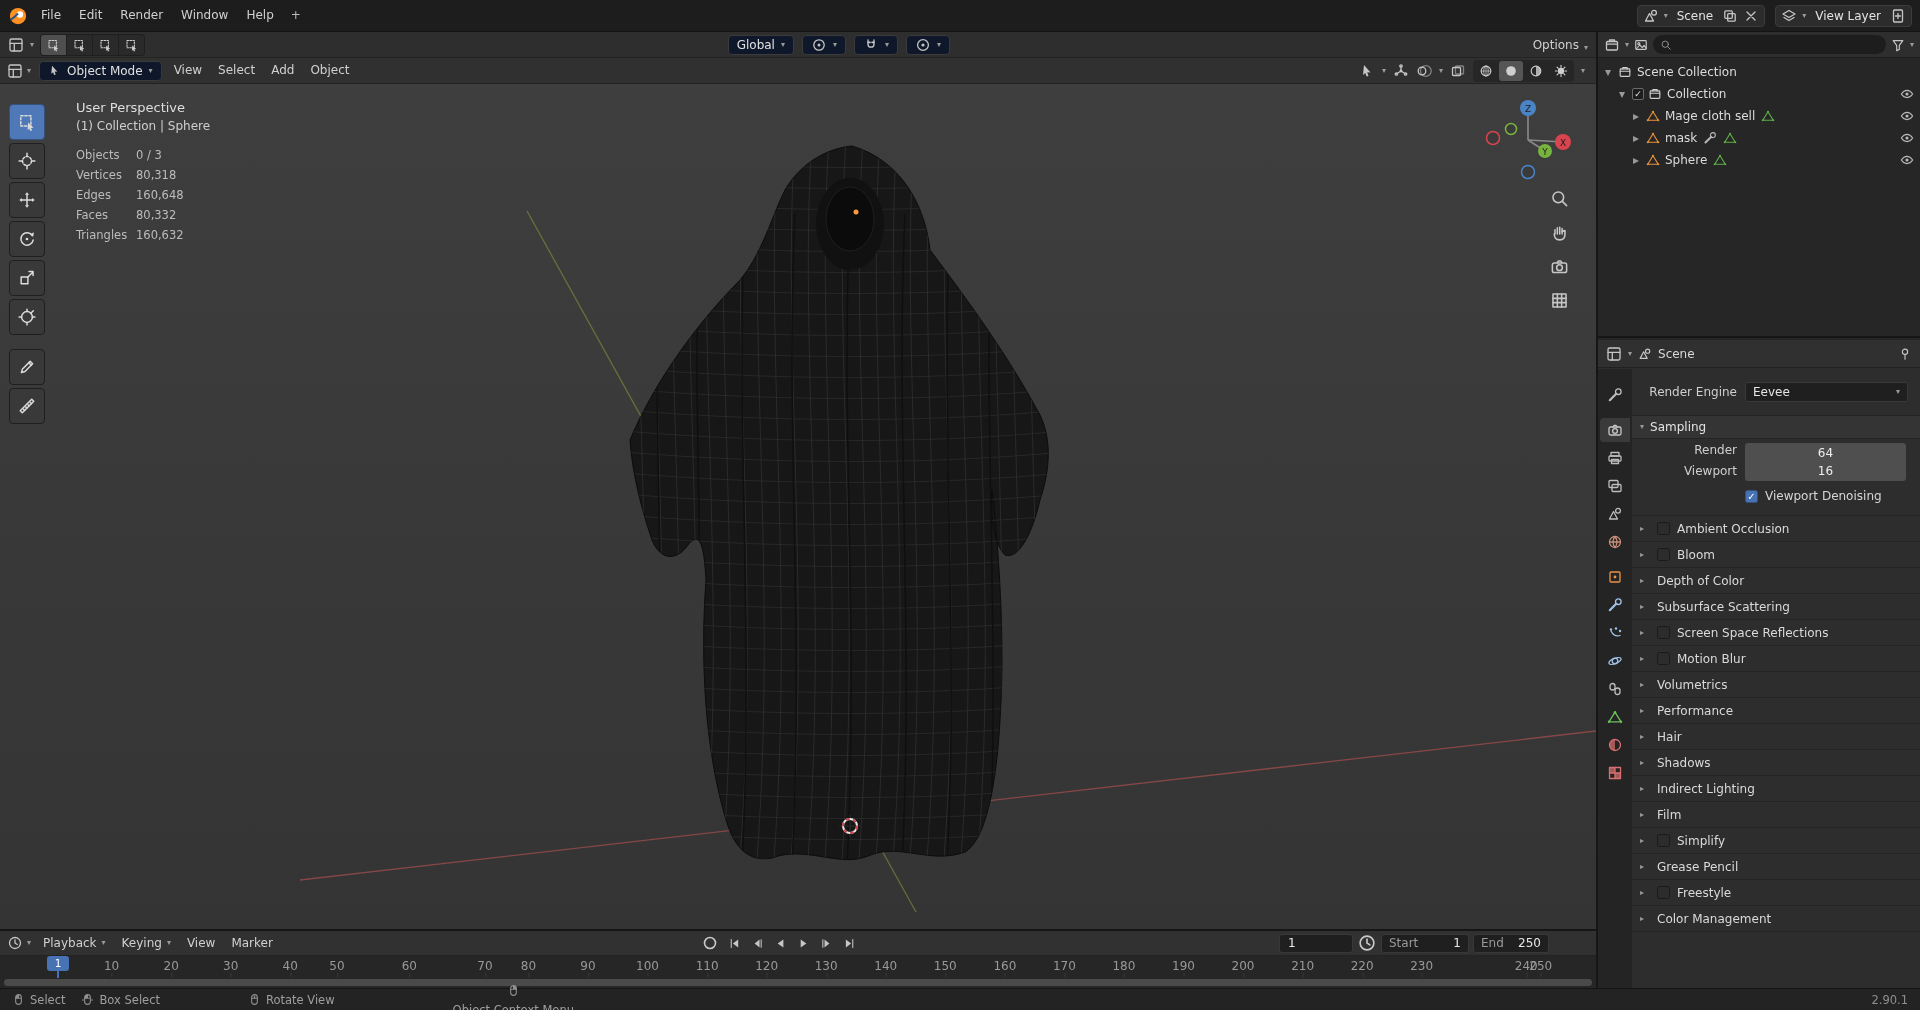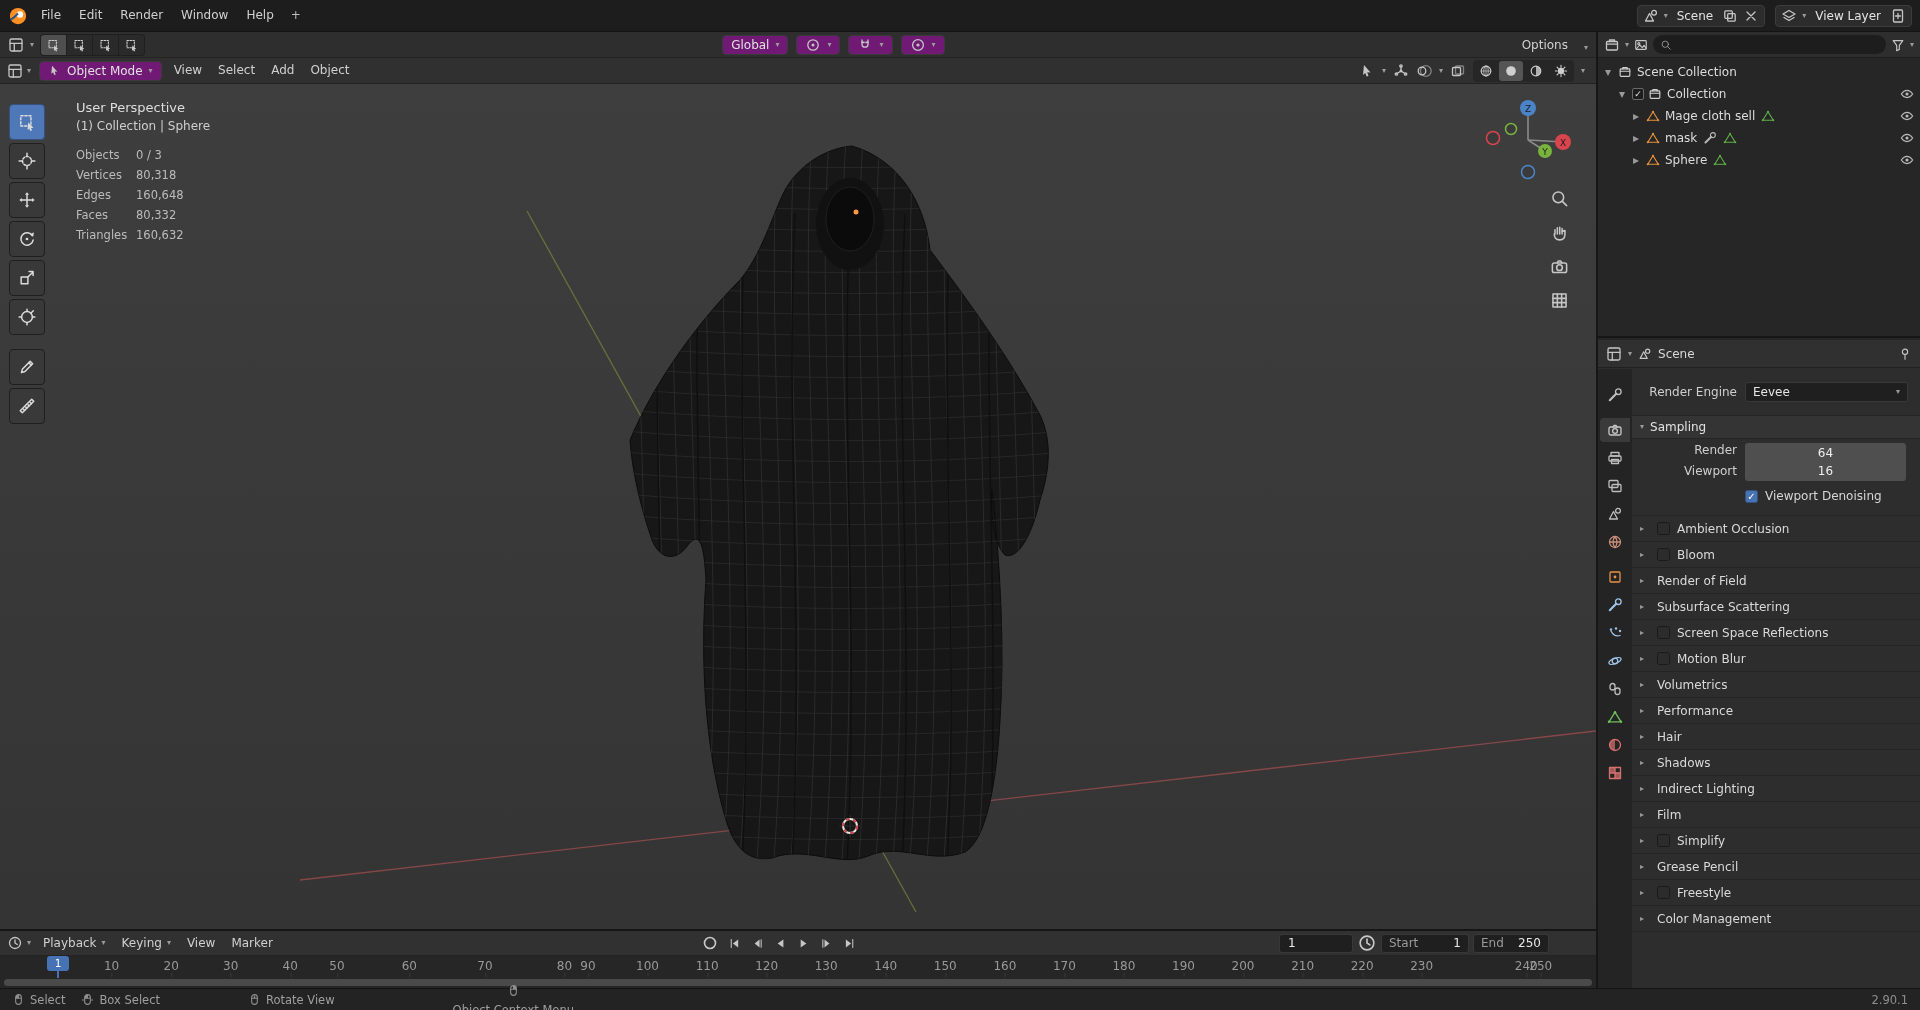--- a/index.html
+++ b/index.html
@@ -28,24 +28,24 @@
   .id-selector .name { color:#e2e2e2; padding:0 4px; }
 
   
   .tool-settings { position:absolute; left:0; top:32px; width:1596px; height:26px; background:#2e2e2e;
                    border-bottom:1px solid #232323; display:flex; align-items:center; padding:0 8px; gap:6px; }
   .mode-btns { display:flex; gap:1px; background:#1f1f1f; border-radius:4px; padding:1px; }
   .mode-btn { width:25px; height:20px; display:flex; align-items:center; justify-content:center; background:#2a2a2a; }
   .mode-btn:first-child { border-radius:3px 0 0 3px; }
   .mode-btn:last-child { border-radius:0 3px 3px 0; }
   .mode-btn.active { background:#4f4f4f; }
-  .dd { display:flex; align-items:center; gap:6px; background:#701a75; border:1px solid #3a3a3a;
+  .dd { display:flex; align-items:center; gap:6px; background:#0f172a; border:1px solid #3a3a3a;
         border-radius:4px; height:20px; padding:0 8px; color:#e0e0e0; }
   .ts-group { display:flex; align-items:center; gap:8px; }
-  .options-dd { display:flex; align-items:flex-end; gap:16px; color:#d0d0d0; }
+  .options-dd { display:flex; align-items:flex-end; gap:5px; color:#d0d0d0; }
 
   
   .vp-header { position:absolute; left:0; top:58px; width:1596px; height:26px; background:#303030;
                border-bottom:1px solid #232323; display:flex; align-items:center; padding:0 7px; gap:4px; }
   .vph-menus { display:flex; }
   .vph-menus .menu-item { line-height:25px; padding:0 8px; }
   .vp-header-right { margin-left:auto; display:flex; align-items:center; gap:7px; padding-right:4px; }
   .shade-group { display:flex; background:#262626; border-radius:4px; padding:1px; gap:1px; }
   .shade-btn { width:24px; height:20px; display:flex; align-items:center; justify-content:center; border-radius:3px; }
   .shade-btn.active { background:#555; }
@@ -947,21 +947,21 @@
                 <span class="cb"></span>
                 <span class="psec-label">Ambient Occlusion</span>
               </div>
               <div class="psec">
                 <span class="arr">▸</span>
                 <span class="cb"></span>
                 <span class="psec-label">Bloom</span>
               </div>
               <div class="psec">
                 <span class="arr">▸</span>
-                <span class="psec-label">Render of Field</span>
+                <span class="psec-label">Depth of Color</span>
               </div>
               <div class="psec">
                 <span class="arr">▸</span>
                 <span class="psec-label">Subsurface Scattering</span>
               </div>
               <div class="psec">
                 <span class="arr">▸</span>
                 <span class="cb"></span>
                 <span class="psec-label">Screen Space Reflections</span>
               </div>
@@ -1120,21 +1120,21 @@
       <div class="playhead-line"></div>
       <div class="playhead-label">1</div>
       <div class="tl-scroll"></div>
     <div class="tick" style="left: 111.595px;">10</div>
         <div class="tick" style="left: 171.145px;">20</div>
         <div class="tick" style="left: 230.695px;">30</div>
         <div class="tick" style="left: 290.245px;">40</div>
         <div class="tick" style="left: 337px;">50</div>
         <div class="tick" style="left: 409.345px;">60</div>
         <div class="tick" style="left: 485px;">70</div>
-        <div class="tick" style="left: 528.445px; margin-left: 36px;">80</div>
+        <div class="tick" style="left: 528.445px;">80</div>
         <div class="tick" style="left: 587.995px;">90</div>
         <div class="tick" style="left: 647.545px;">100</div>
         <div class="tick" style="left: 707.095px;">110</div>
         <div class="tick" style="left: 766.645px;">120</div>
         <div class="tick" style="left: 826.195px;">130</div>
         <div class="tick" style="left: 885.745px;">140</div>
         <div class="tick" style="left: 945.295px;">150</div>
         <div class="tick" style="left: 1004.85px;">160</div>
         <div class="tick" style="left: 1064.39px;">170</div>
         <div class="tick" style="left: 1123.94px;">180</div>

